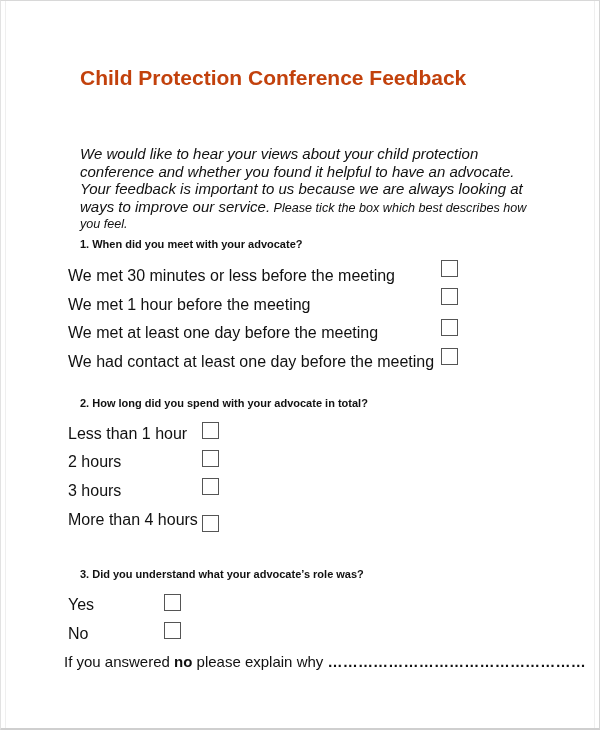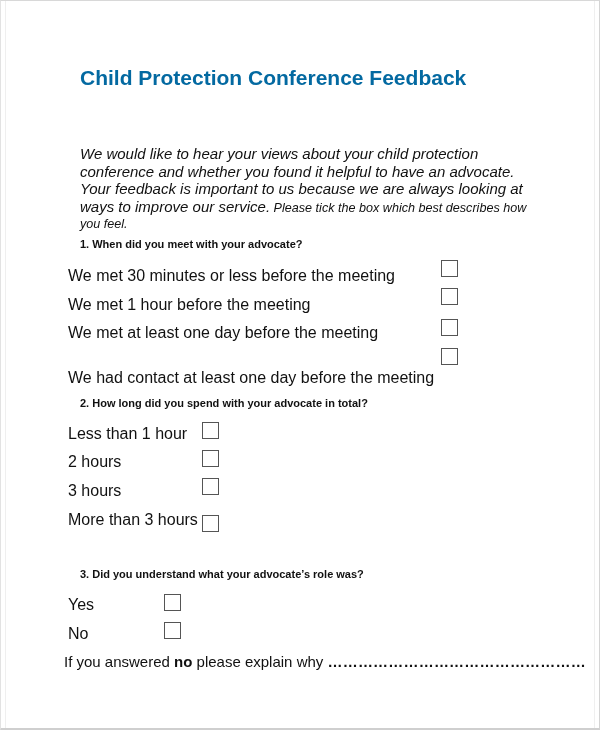--- a/index.html
+++ b/index.html
@@ -19,21 +19,21 @@
     .page-frame::before {
       content: ""; position: absolute; left: 4px; top: 0; bottom: 0;
       border-left: 1px solid #efefef;
     }
     .page-frame::after {
       content: ""; position: absolute; right: 4px; top: 0; bottom: 0;
       border-left: 1px solid #efefef;
     }
     .title {
       position: absolute; left: 80px; top: 64px;
-      color: #0369a1; font-weight: bold; font-size: 21px; line-height: 27px;
+      color: #c2410c; font-weight: bold; font-size: 21px; line-height: 27px;
       margin: 0;
     }
     .intro {
       position: absolute; left: 80px; top: 146px; width: 450px;
       font-size: 12.6px; line-height: 16.5px; margin: 0;
     }
     .intro .serif {
       font-family: Liberation Sans, sans-serif; font-style: italic; font-size: 15px;
     }
     .intro .sans {
@@ -70,31 +70,31 @@
   <span class="sans">Please tick the box which best describes how you feel.</span>
 </p>
 
 <p class="question" style="top:238px;">1. When did you meet with your advocate?</p>
 <span class="opt-label" style="top:267px;">We met 30 minutes or less before the meeting</span>
 <div class="checkbox" style="left:441px; top:260px;"></div>
 <span class="opt-label" style="top:296px;">We met 1 hour before the meeting</span>
 <div class="checkbox" style="left:441px; top:288px;"></div>
 <span class="opt-label" style="top:324px;">We met at least one day before the meeting</span>
 <div class="checkbox" style="left:441px; top:319px;"></div>
-<span class="opt-label" style="top:353px;margin-top:16px;">We had contact at least one day before the meeting</span>
+<span class="opt-label" style="top:353px;">We had contact at least one day before the meeting</span>
 <div class="checkbox" style="left:441px; top:348px;"></div>
 
 <p class="question" style="top:397px;">2. How long did you spend with your advocate in total?</p>
 <span class="opt-label" style="top:425px;">Less than 1 hour</span>
 <div class="checkbox" style="left:202px; top:422px;"></div>
 <span class="opt-label" style="top:453px;">2 hours</span>
 <div class="checkbox" style="left:202px; top:450px;"></div>
 <span class="opt-label" style="top:482px;">3 hours</span>
 <div class="checkbox" style="left:202px; top:478px;"></div>
-<span class="opt-label" style="top:511px;">More than 3 hours</span>
+<span class="opt-label" style="top:511px;">More than 4 hours</span>
 <div class="checkbox" style="left:202px; top:515px;"></div>
 
 <p class="question" style="top:568px;">3. Did you understand what your advocate’s role was?</p>
 <span class="opt-label" style="top:596px;">Yes</span>
 <div class="checkbox" style="left:164px; top:594px;"></div>
 <span class="opt-label" style="top:625px;">No</span>
 <div class="checkbox" style="left:164px; top:622px;"></div>
 
 <div class="explain">
   <span>If you answered </span><b>no</b><span> please explain why </span><span class="dots">……………………………………………</span>

